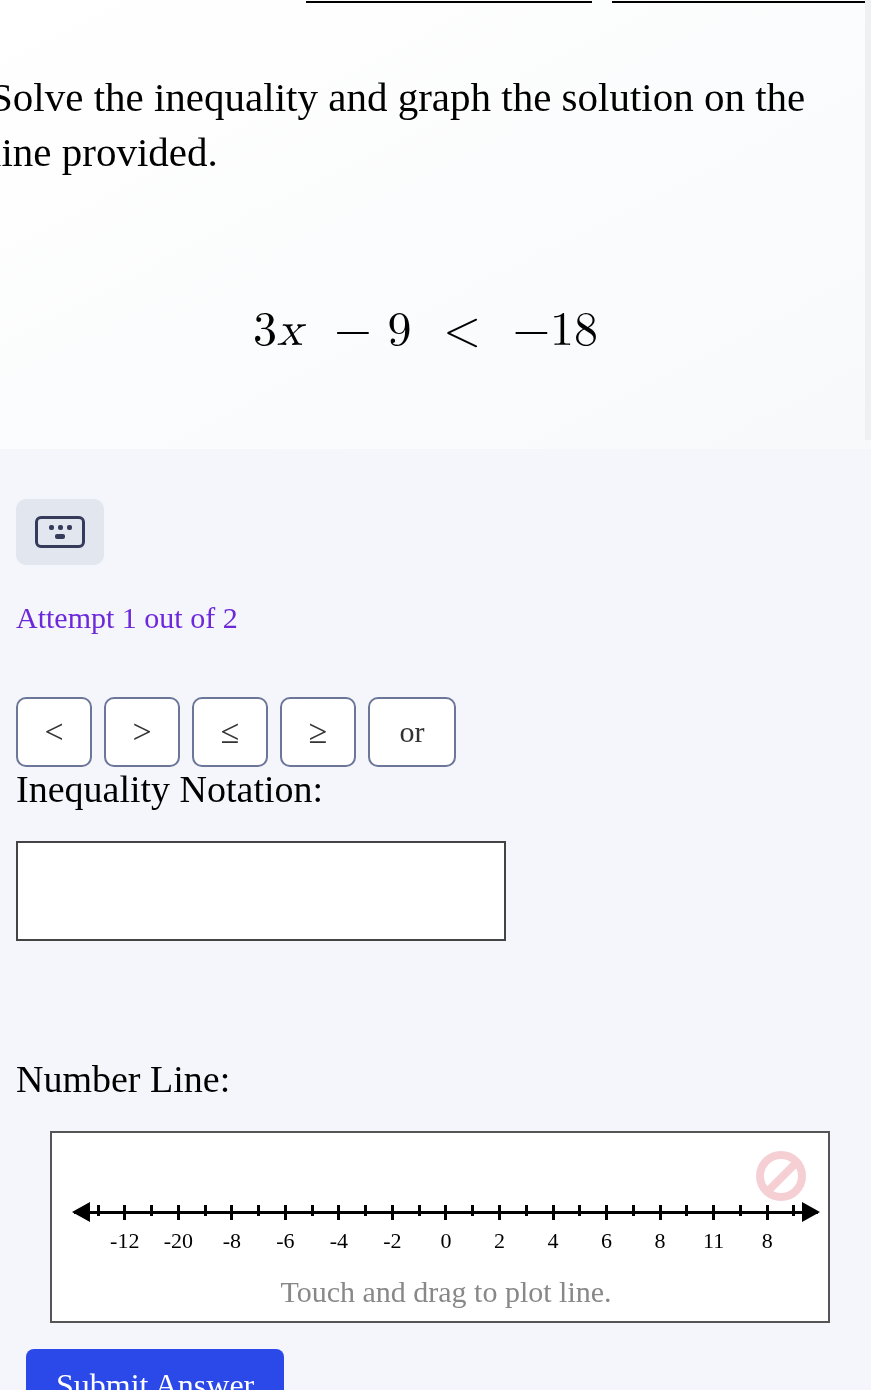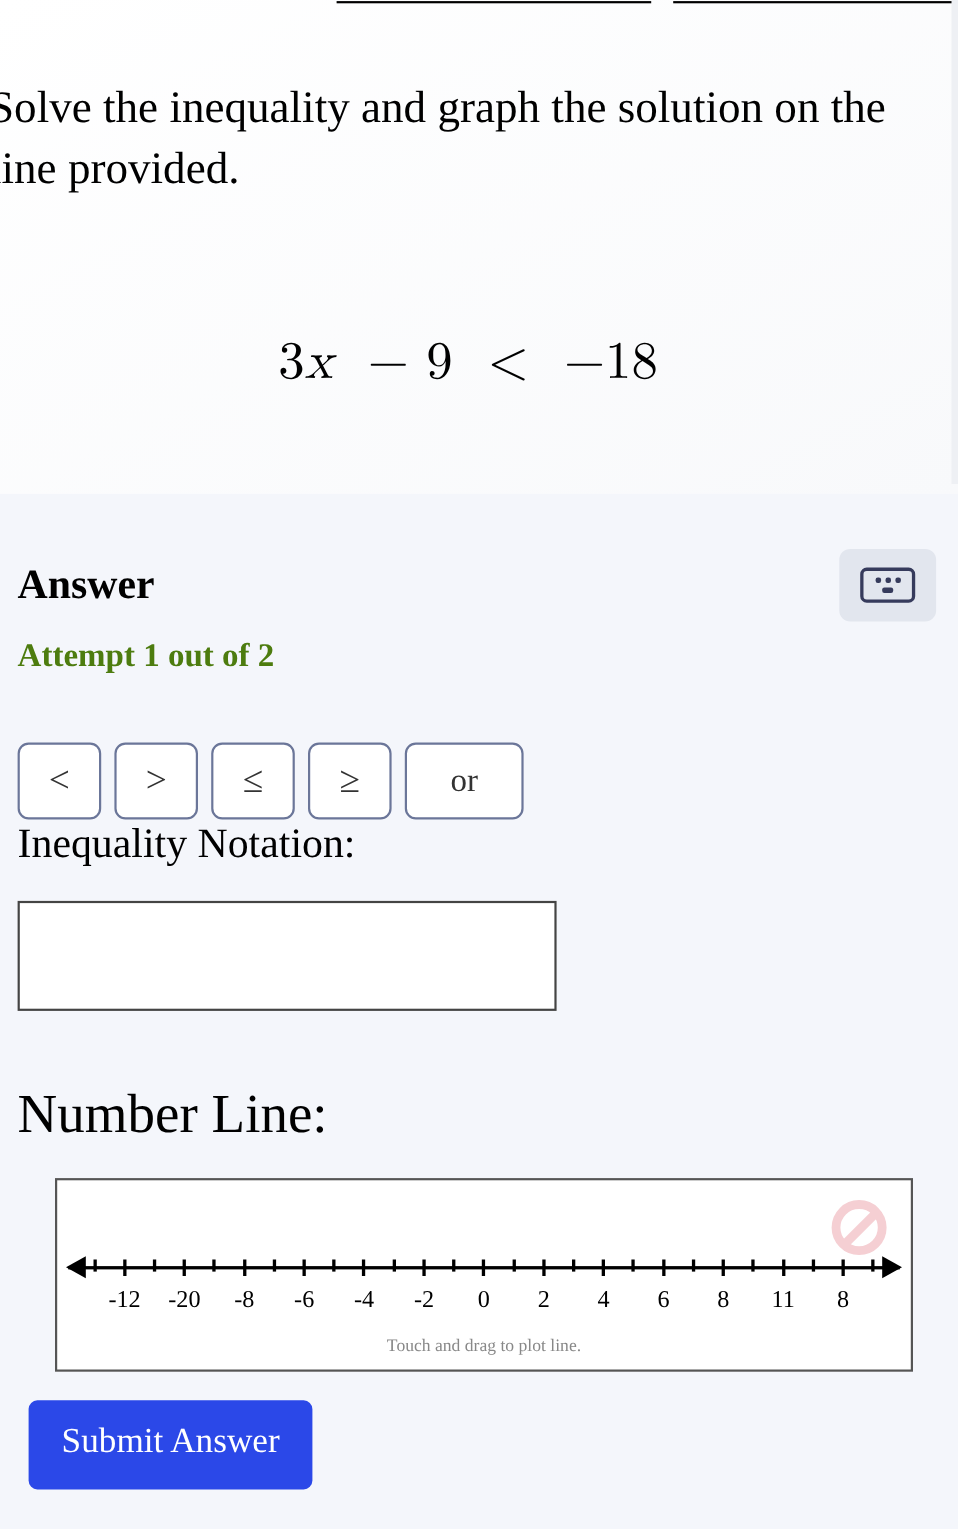--- a/index.html
+++ b/index.html
@@ -73,61 +73,60 @@
   display: flex; align-items: center; justify-content: center;
   gap: 3px;
 }
 .kbd-icon .dot-row {
   display: flex; flex-direction: column; gap: 4px; align-items: center;
 }
 .kbd-icon .row { display: flex; gap: 4px; }
 .kbd-icon .dot { width: 5px; height: 5px; background: #363b5c; border-radius: 2px; }
 .kbd-icon .bar { width: 10px; height: 5px; background: #363b5c; border-radius: 2px; }
 .attempt {
-  margin-top: 14px;
+  margin-top: 36px;
   font-size: 30px;
-  color: #4d7c0f;
-  font-weight: bold;
+  color: #6d28d9;
 }
 .op-row {
   display: flex;
   gap: 12px;
   margin-top: 62px;
 }
 .op-btn {
   width: 76px; height: 70px;
   border: 2px solid #6b7699;
   border-radius: 10px;
   background: #fff;
   display: flex; align-items: center; justify-content: center;
   font-size: 34px;
   color: #333;
   font-family: Georgia, serif;
 }
-.op-btn.or { width: 108px; font-size: 30px; }
+.op-btn.or { width: 88px; font-size: 30px; }
 .section-head {
   font-size: 38px;
 }
 .input-box {
   margin-top: 30px;
   width: 490px; height: 100px;
   border: 2px solid #444;
   background: #fff;
 }
 .number-line-title {
-  font-size: 50px;
-  margin-top: 64px;
+  font-size: 38px;
+  margin-top: 116px;
 }
 .number-line-box {
   margin-top: 30px;
   border: 2px solid #555;
   background: #fff;
   width: 780px;
   margin-left: 34px;
-  padding: 10px 0 12px 0;
+  padding: 10px 0 12px 12px;
   position: relative;
 }
 .clear-icon {
   position: absolute;
   top: 18px; right: 22px;
   width: 50px; height: 50px;
   border: 8px solid #f5cfd3;
   border-radius: 50%;
 }
 .clear-icon::after {
@@ -174,21 +173,21 @@
 .tick.minor .mark { height: 11px; }
 .tick .lbl {
   font-size: 22px;
   font-family: Georgia, serif;
   margin-top: 8px;
   white-space: nowrap;
 }
 .hint {
   text-align: center;
   color: #888;
-  font-size: 16px;
+  font-size: 30px;
   margin-top: 2px;
 }
 .submit-btn {
   margin-top: 26px;
   margin-left: 10px;
   background: #2b48e8;
   color: #fff;
   font-size: 32px;
   padding: 18px 30px 26px 30px;
   border-radius: 8px;
@@ -207,21 +206,20 @@
   <div class="equation">
     <span>3</span><span class="var">x</span>
     &nbsp;−&nbsp;<span>9</span>
     &nbsp;<span>&lt;</span>&nbsp;
     <span>−18</span>
   </div>
 </div>
 
 <div class="answer-section">
   <div class="answer-head">
-    <div class="answer-title">Answer</div>
     <div class="kbd-button">
       <div class="kbd-icon">
         <div class="dot-row">
           <div class="row">
               <div class="dot"></div>
               <div class="dot"></div>
               <div class="dot"></div>
             </div>
           <div class="row">
               <div class="bar"></div>

